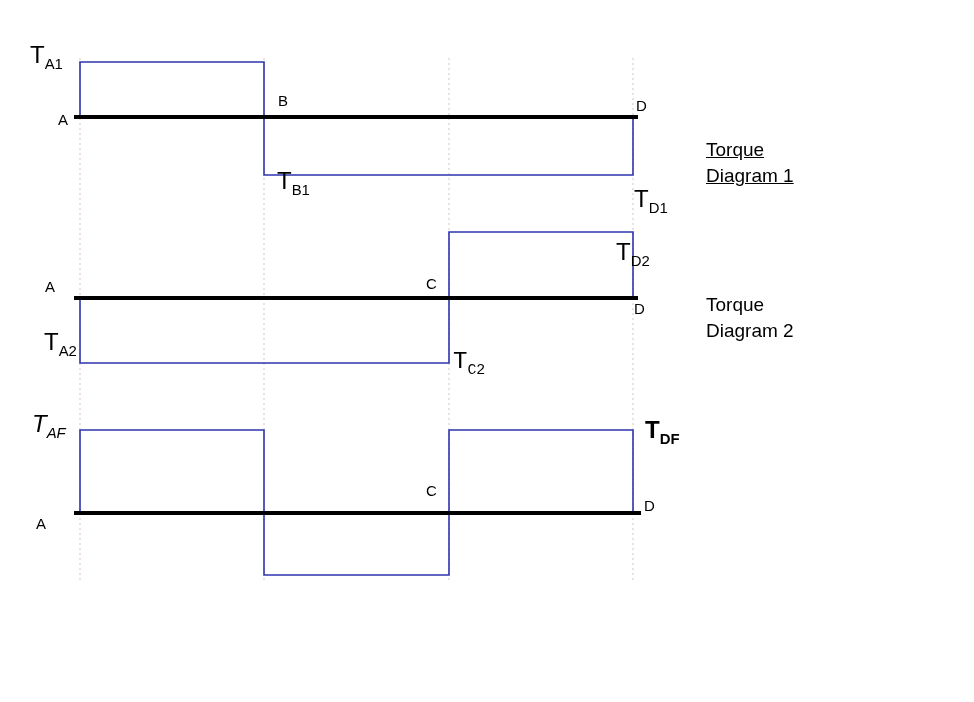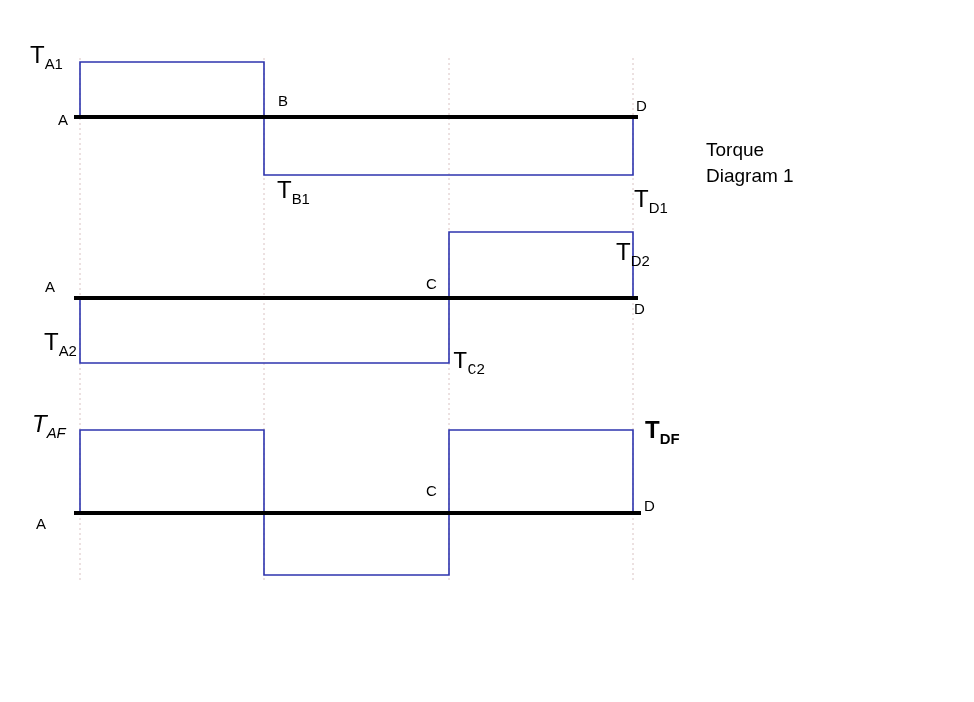--- a/index.html
+++ b/index.html
@@ -72,40 +72,41 @@
     <polyline class="step" points="80,513 80,430 264,430 264,575 449,575 449,430 633,430 633,513"></polyline>
     <line class="axis" x1="74" y1="513" x2="641" y2="513"></line>
   </svg>
 
   <div class="lbl big" style="left:30px; top:42px;text-align:center;">
     <span>T</span><sub>A1</sub>
   </div>
   <div class="lbl small" style="left:58px; top:112px;">A</div>
   <div class="lbl small" style="left:278px; top:93px;">B</div>
   <div class="lbl small" style="left:636px; top:98px;">D</div>
-  <div class="lbl big" style="left:277px; top:177px;">
+  <div class="lbl big" style="left:277px; top:168px;">
     <span>T</span><sub>B1</sub>
   </div>
   <div class="lbl big" style="left:634px; top:186px;">
     <span>T</span><sub>D1</sub>
   </div>
-  <div class="caption" style="left:706px; top:137px;">Torque Diagram 1</div>
+  <div class="caption" style="left:706px; top:137px;text-decoration:underline;">Torque Diagram 1</div>
 
   <div class="lbl small" style="left:45px; top:279px;">A</div>
   <div class="lbl big" style="left:44px; top:329px;">
     <span>T</span><sub>A2</sub>
   </div>
   <div class="lbl small" style="left:426px; top:276px;">C</div>
   <div class="lbl big" style="left:453px; top:349px;font-family:Liberation Mono, monospace;">
     <span>T</span><sub>C2</sub>
   </div>
   <div class="lbl big" style="left:616px; top:239px;">
     <span>T</span><sub>D2</sub>
   </div>
   <div class="lbl small" style="left:634px; top:301px;">D</div>
+  <div class="caption" style="left:706px; top:292px;">Torque Diagram 2</div>
 
   <div class="lbl big" style="left:32px; top:411px;font-style:italic;">
     <span>T</span><sub>AF</sub>
   </div>
   <div class="lbl small" style="left:36px; top:516px;">A</div>
   <div class="lbl small" style="left:426px; top:483px;">C</div>
   <div class="lbl small" style="left:644px; top:498px;">D</div>
   <div class="lbl big" style="left:645px; top:417px;font-weight:bold;">
     <span>T</span><sub>DF</sub>
   </div>

